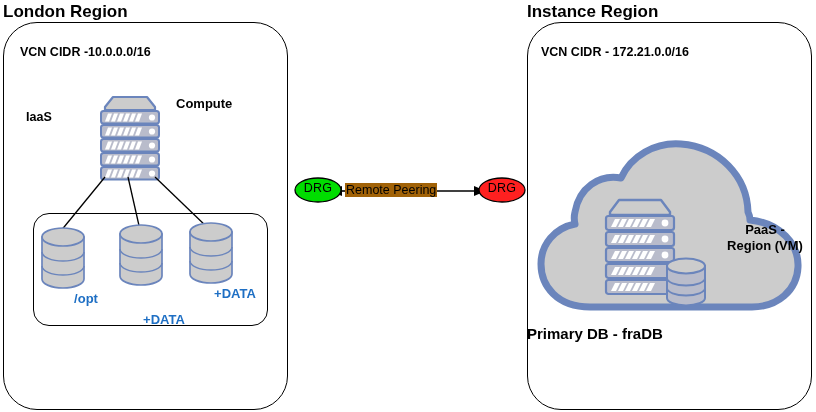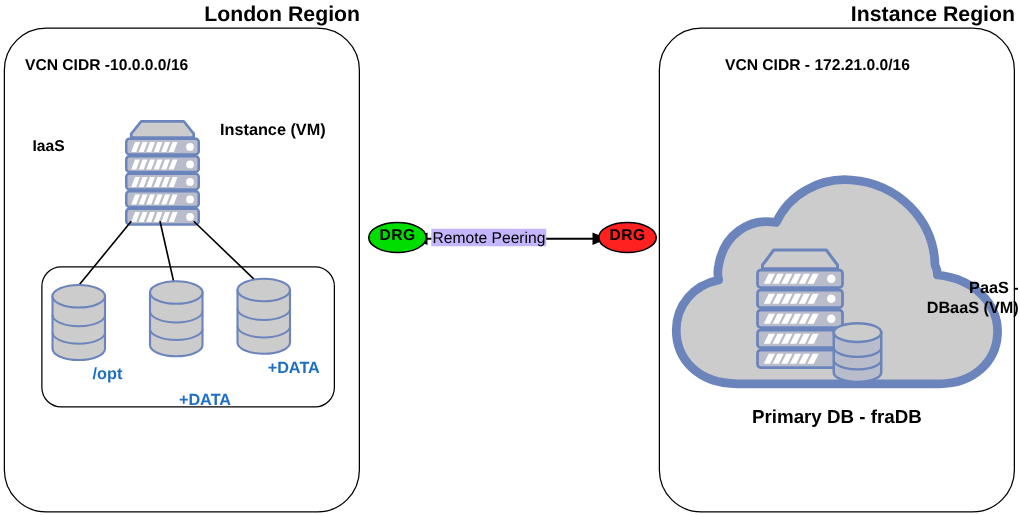--- a/index.html
+++ b/index.html
@@ -16,21 +16,21 @@
     height: 412px;
     background: #ffffff;
     overflow: hidden;
   }
   .abs { position: absolute; }
 
   .region-title {
     font-size: 17px;
     font-weight: bold;
     color: #000000;
-    text-align: right;
+    text-align: left;
     white-space: nowrap;
   }
 
   .region-box {
     border: 1.6px solid #000000;
     border-radius: 34px;
     background: transparent;
     box-sizing: border-box;
   }
 
@@ -71,56 +71,55 @@
     color: #1E6FC4;
     text-align: center;
     white-space: nowrap;
     padding-left: 23px;
   }
 
   .bottom-label {
     font-size: 15px;
     font-weight: bold;
     color: #000000;
-    text-align: center;
     white-space: nowrap;
   }
 
   .peering-label {
     font-size: 12.5px;
     color: #000000;
     white-space: nowrap;
-    background: #c4b5fd;
+    background: #a16207;
     padding: 0 1px;
   }
 
   .drg-text {
     font-size: 12.5px;
-    font-weight: bold;
+    font-weight: normal;
     color: #000000;
     letter-spacing: 0.3px;
   }
 
   svg { display: block; overflow: visible; }
 </style>
 </head>
 <body>
 
 <div id="canvas">
 
   <div class="abs region-title" style="left:3px; top:2px; width:285px;">London Region</div>
 
   <div class="abs region-box" style="left:3px; top:22px; width:285px; height:388px;"></div>
 
   <div class="abs cidr-label" style="left:20px; top:45px;">VCN CIDR -10.0.0.0/16</div>
 
   <div class="abs small-label" style="left:26px; top:110px;">IaaS</div>
 
   <div class="abs multi-label" style="left:176px; top:96px; width:110px; text-align:left;">
-    <div>Instance (VM)</div>
+    <div>Compute</div>
   </div>
 
   <div class="abs" style="left:93px; top:93px; width:74px; height:82px;">
     <svg width="74" height="82" viewBox="0 0 74 82">
 
       <polygon points="12,14 20,4 54,4 62,14 62,17 12,17" fill="#CCCCCC" stroke="#6B85BC" stroke-width="2.2" stroke-linejoin="round"></polygon>
       <g>
 
         <rect x="8" y="18" width="58" height="12.5" rx="2.5" fill="#B9BCCB" stroke="#6B85BC" stroke-width="2"></rect>
         <g fill="#ffffff">
@@ -245,21 +244,21 @@
     <svg width="48" height="26" viewBox="0 0 48 26">
       <ellipse cx="24" cy="13" rx="23" ry="12" fill="#FF2020" stroke="#000000" stroke-width="1.3"></ellipse>
     </svg>
     <div class="abs drg-text" style="left:0; top:4px; width:48px; text-align:center;">DRG</div>
   </div>
 
   <div class="abs region-title" style="left:527px; top:2px; width:285px;">Instance Region</div>
 
   <div class="abs region-box" style="left:527px; top:22px; width:285px; height:388px;"></div>
 
-  <div class="abs cidr-label" style="left:541px; top:45px;margin-left:39px;">VCN CIDR - 172.21.0.0/16</div>
+  <div class="abs cidr-label" style="left:541px; top:45px;">VCN CIDR - 172.21.0.0/16</div>
 
   <div class="abs" style="left:535px; top:124px; width:275px; height:190px;">
     <svg width="275" height="190" viewBox="0 0 275 190">
       <path d="M 55,183
                C 22,183 6,162 6,140
                C 6,120 20,104 40,100
                C 39,96 39,92 40,88
                C 44,64 64,50 86,54
                C 96,32 120,18 146,20
                C 184,23 212,52 213,88
@@ -328,20 +327,20 @@
 
   <div class="abs" style="left:665px; top:258px; width:42px; height:50px;">
     <svg width="42" height="50" viewBox="0 0 42 50">
       <path d="M2,8 L2,40 A19,7.5 0 0,0 40,40 L40,8 Z" fill="#B9BCCB" stroke="#6B85BC" stroke-width="2"></path>
       <ellipse cx="21" cy="8" rx="19" ry="7.5" fill="#CCCCCC" stroke="#6B85BC" stroke-width="2"></ellipse>
       <path d="M2,20 A19,7.5 0 0,0 40,20" fill="none" stroke="#6B85BC" stroke-width="1.8"></path>
       <path d="M2,30 A19,7.5 0 0,0 40,30" fill="none" stroke="#6B85BC" stroke-width="1.8"></path>
     </svg>
   </div>
 
-  <div class="abs multi-label" style="left:715px; top:222px; width:100px; text-align:right;">
+  <div class="abs multi-label" style="left:715px; top:222px; width:100px; text-align:center;">
     <div>PaaS -</div>
-    <div>DBaaS (VM)</div>
+    <div>Region (VM)</div>
   </div>
 
   <div class="abs bottom-label" style="left:527px; top:325px; width:285px;">Primary DB - fraDB</div>
 
 </div>
 
 </body></html>

